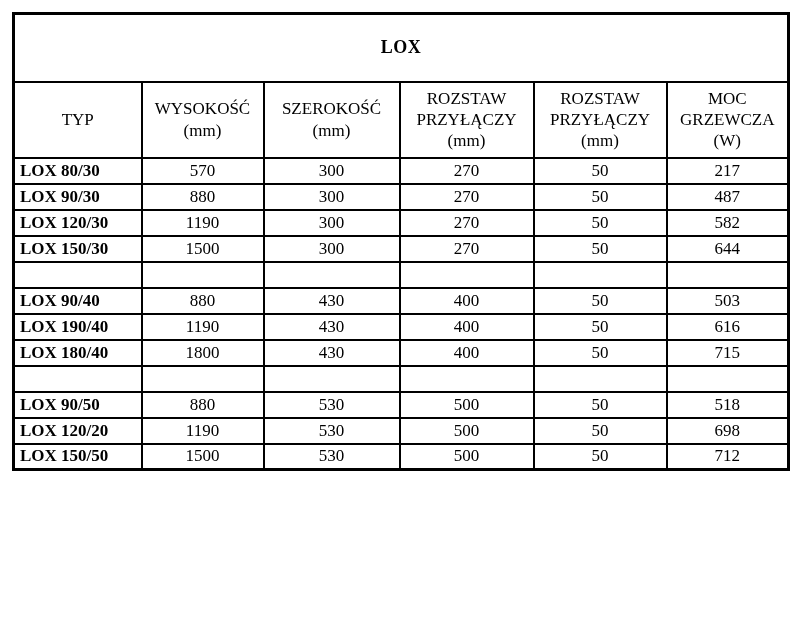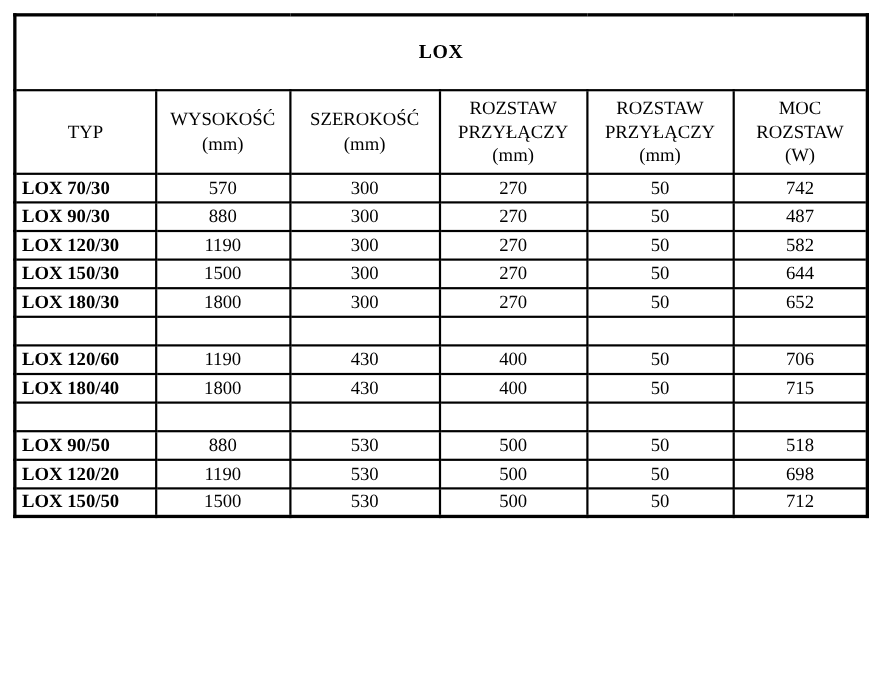--- a/index.html
+++ b/index.html
@@ -91,32 +91,32 @@
 (mm)</th>
         <th>SZEROKOŚĆ
 (mm)</th>
         <th>ROZSTAW
 PRZYŁĄCZY
 (mm)</th>
         <th>ROZSTAW
 PRZYŁĄCZY
 (mm)</th>
         <th>MOC
-ROZSTAW
+GRZEWCZA
 (W)</th>
       </tr>
     </thead>
     <tbody>
         <tr>
-          <td class="typ-cell">LOX 70/30</td>
+          <td class="typ-cell">LOX 80/30</td>
           <td class="value-cell">570</td>
           <td class="value-cell">300</td>
           <td class="value-cell">270</td>
           <td class="value-cell">50</td>
-          <td class="value-cell">742</td>
+          <td class="value-cell">217</td>
         </tr>
         <tr>
           <td class="typ-cell">LOX 90/30</td>
           <td class="value-cell">880</td>
           <td class="value-cell">300</td>
           <td class="value-cell">270</td>
           <td class="value-cell">50</td>
           <td class="value-cell">487</td>
         </tr>
         <tr>
@@ -129,42 +129,42 @@
         </tr>
         <tr>
           <td class="typ-cell">LOX 150/30</td>
           <td class="value-cell">1500</td>
           <td class="value-cell">300</td>
           <td class="value-cell">270</td>
           <td class="value-cell">50</td>
           <td class="value-cell">644</td>
         </tr>
         <tr>
-          <td class="typ-cell">LOX 180/30</td>
-          <td class="value-cell">1800</td>
-          <td class="value-cell">300</td>
-          <td class="value-cell">270</td>
-          <td class="value-cell">50</td>
-          <td class="value-cell">652</td>
-        </tr>
-        <tr>
           <td class="typ-cell"></td>
           <td class="value-cell"></td>
           <td class="value-cell"></td>
           <td class="value-cell"></td>
           <td class="value-cell"></td>
           <td class="value-cell"></td>
         </tr>
         <tr>
-          <td class="typ-cell">LOX 120/60</td>
+          <td class="typ-cell">LOX 90/40</td>
+          <td class="value-cell">880</td>
+          <td class="value-cell">430</td>
+          <td class="value-cell">400</td>
+          <td class="value-cell">50</td>
+          <td class="value-cell">503</td>
+        </tr>
+        <tr>
+          <td class="typ-cell">LOX 190/40</td>
           <td class="value-cell">1190</td>
           <td class="value-cell">430</td>
           <td class="value-cell">400</td>
           <td class="value-cell">50</td>
-          <td class="value-cell">706</td>
+          <td class="value-cell">616</td>
         </tr>
         <tr>
           <td class="typ-cell">LOX 180/40</td>
           <td class="value-cell">1800</td>
           <td class="value-cell">430</td>
           <td class="value-cell">400</td>
           <td class="value-cell">50</td>
           <td class="value-cell">715</td>
         </tr>
         <tr>

